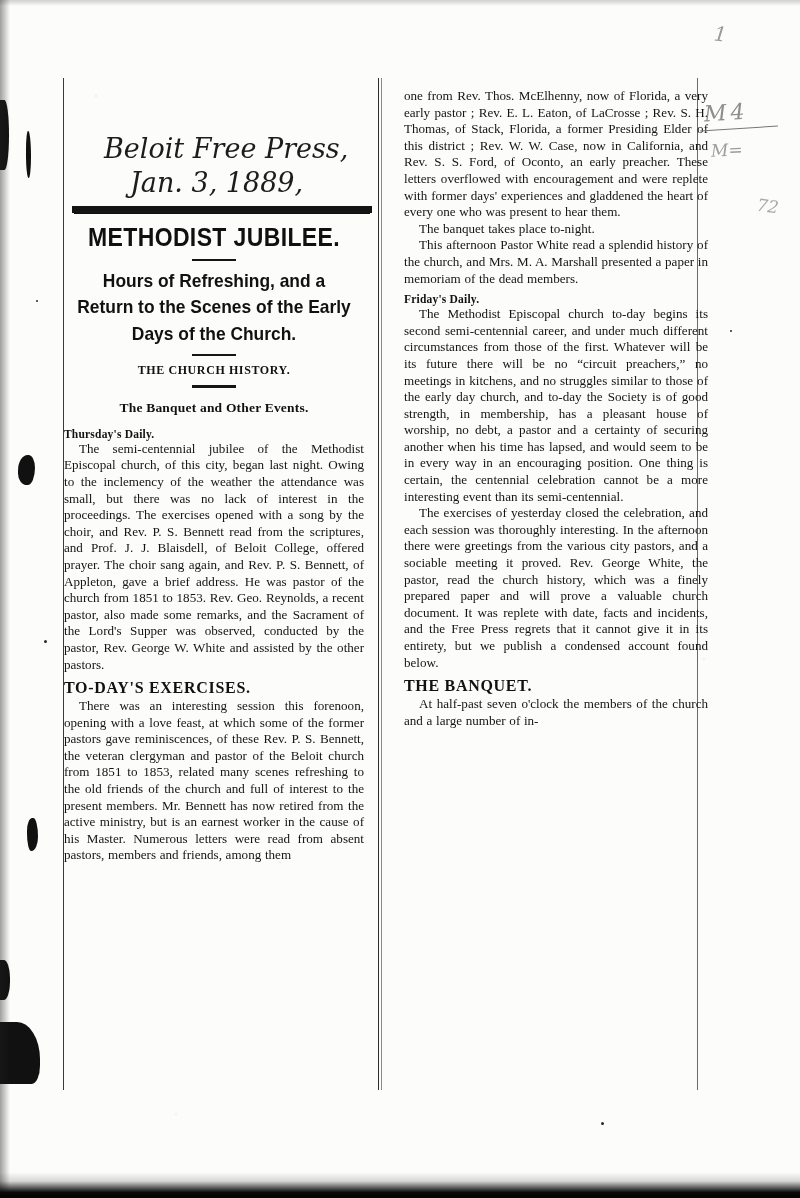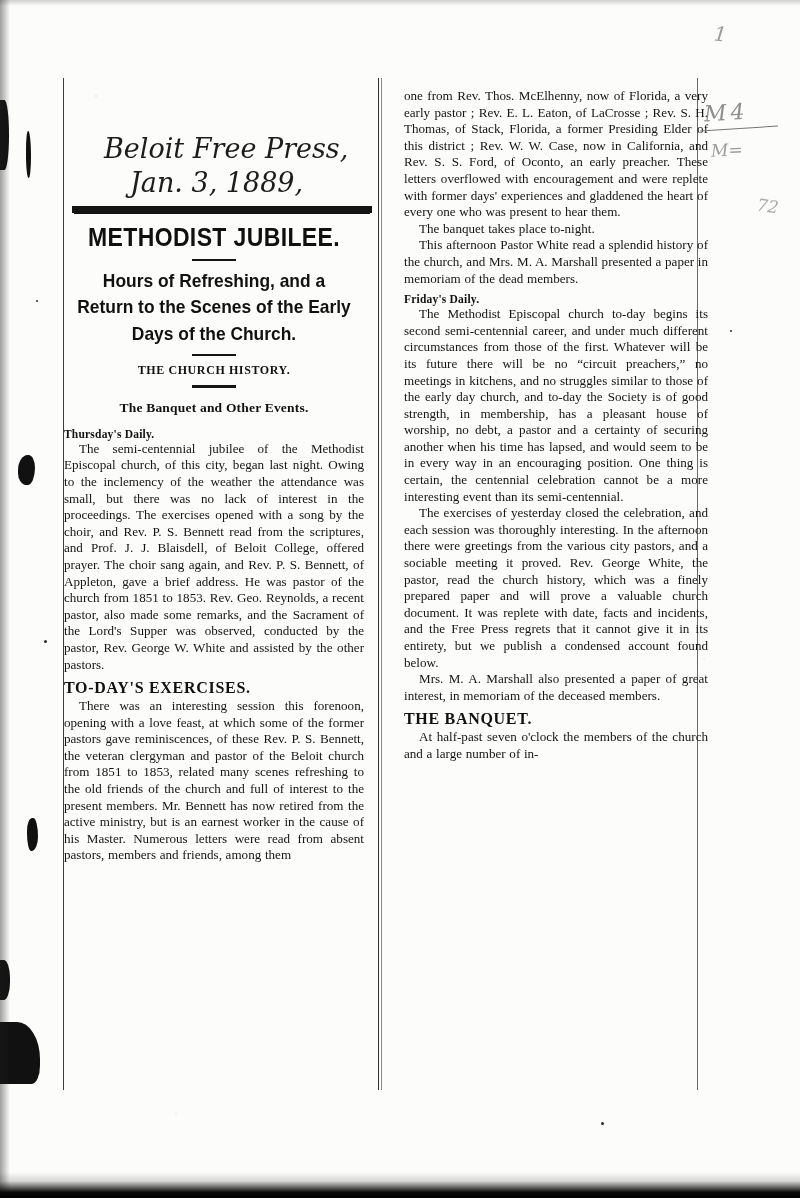--- a/index.html
+++ b/index.html
@@ -220,21 +220,20 @@
   </div>
 
   <div class="column" id="col-right">
     <p class="body cont">one from Rev. Thos. McElhenny, now of Florida, a very early pastor ; Rev. E. L. Eaton, of LaCrosse ; Rev. S. H. Thomas, of Stack, Florida, a former Presiding Elder of this district ; Rev. W. W. Case, now in California, and Rev. S. S. Ford, of Oconto, an early preacher. These letters overflowed with encouragement and were replete with former days' experiences and gladdened the heart of every one who was present to hear them.</p>
     <p class="body">The banquet takes place to-night.</p>
     <p class="body">This afternoon Pastor White read a splendid history of the church, and Mrs. M. A. Marshall presented a paper in memoriam of the dead members.</p>
 
     <div class="section-label">Friday's Daily.</div>
     <p class="body">The Methodist Episcopal church to-day begins its second semi-centennial career, and under much different circumstances from those of the first. Whatever will be its future there will be no “circuit preachers,” no meetings in kitchens, and no struggles similar to those of the early day church, and to-day the Society is of good strength, in membership, has a pleasant house of worship, no debt, a pastor and a certainty of securing another when his time has lapsed, and would seem to be in every way in an encouraging position. One thing is certain, the centennial celebration cannot be a more interesting event than its semi-centennial.</p>
     <p class="body">The exercises of yesterday closed the celebration, and each session was thoroughly interesting. In the afternoon there were greetings from the various city pastors, and a sociable meeting it proved. Rev. George White, the pastor, read the church history, which was a finely prepared paper and will prove a valuable church document. It was replete with date, facts and incidents, and the Free Press regrets that it cannot give it in its entirety, but we publish a condensed account found below.</p>
-    <p class="body">Mrs. M. A. Marshall also presented a paper of great interest, in memoriam of the deceased members.</p>
 
     <div class="section-label caps">THE BANQUET.</div>
     <p class="body">At half-past seven o'clock the members of the church and a large number of in-</p>
   </div>
 
   <div class="pencil pencil-1">1</div>
   <div class="pencil pencil-2">M4</div>
   <div class="pencil-underline"></div>
   <div class="pencil pencil-3">M=</div>
   <div class="pencil pencil-4">72</div>

